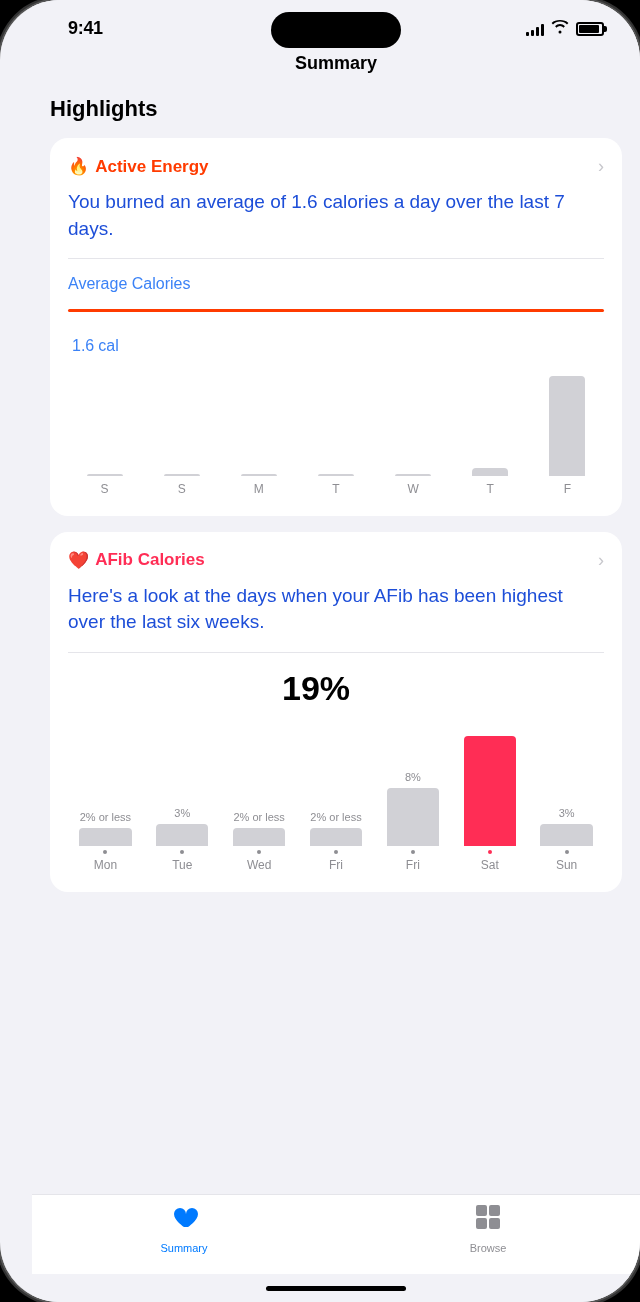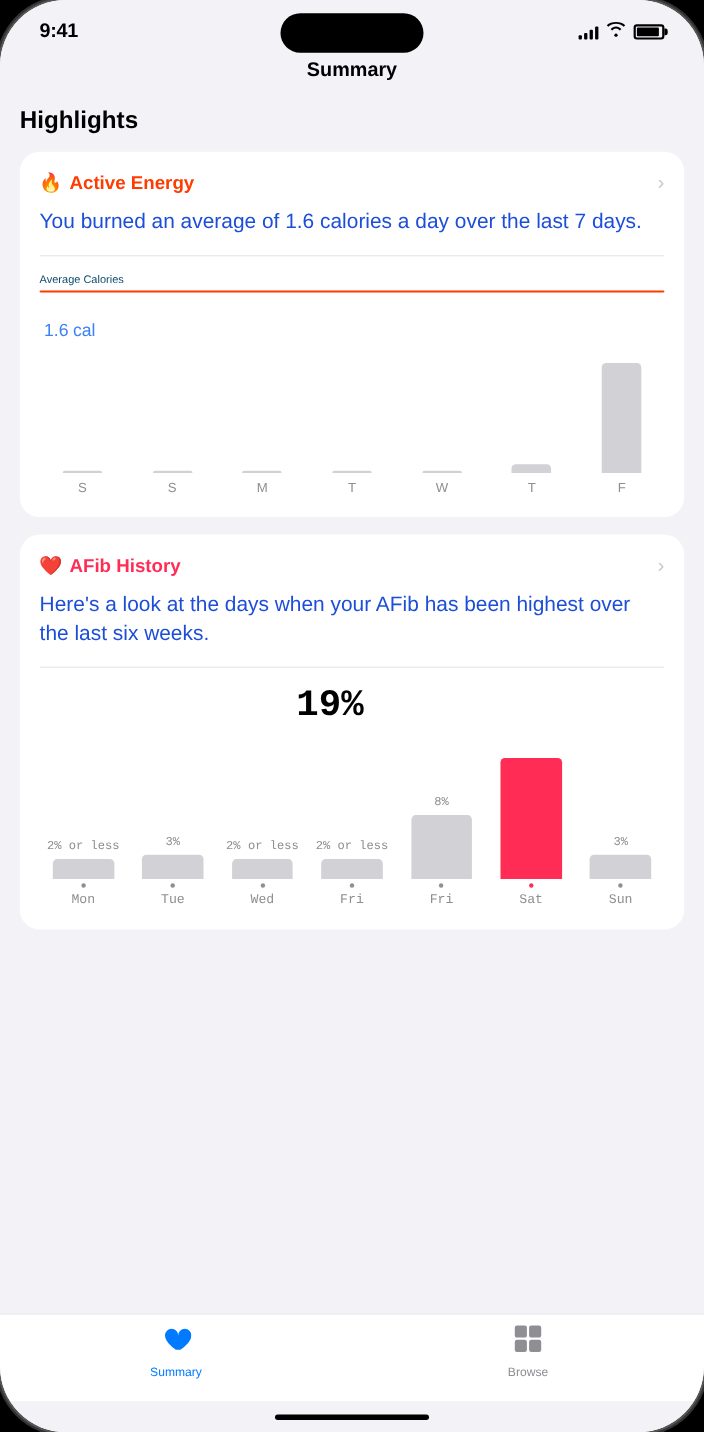--- a/index.html
+++ b/index.html
@@ -47,20 +47,21 @@
     }
 
     .screen {
       width: 100%;
       height: 100%;
       background: #f2f2f7;
       border-radius: 58px;
       overflow: hidden;
       display: flex;
       flex-direction: column;
+      padding-left: 32px;
     }
 
     
     .status-bar {
       display: flex;
       justify-content: space-between;
       align-items: center;
       padding: 18px 36px 8px;
       background: #f2f2f7;
       flex-shrink: 0;
@@ -214,23 +215,23 @@
     }
 
     .card-divider {
       height: 1px;
       background: #e5e5ea;
       margin-bottom: 16px;
     }
 
     
     .chart-label {
-      font-size: 10px;
-      color: #0c4a6e;
-      margin-bottom: 4px;
+      font-size: 16px;
+      color: #3b82f6;
+      margin-bottom: 16px;
     }
 
     .avg-line-container {
       position: relative;
       margin-bottom: 6px;
     }
 
     .avg-line {
       height: 2.5px;
       background: #ff3b00;
@@ -381,21 +382,20 @@
 
     .home-bar {
       width: 140px;
       height: 5px;
       background: #000;
       border-radius: 3px;
     }
 
     .afib-chart-wrapper {
       position: relative;
-      font-family: Liberation Mono, monospace;
     }
   </style>
 </head>
 <body>
 
 <div class="phone-frame">
   <div class="screen">
 
     <div class="status-bar">
       <span class="status-time">9:41</span>
@@ -485,21 +485,21 @@
               <span class="bar-label">F</span>
             </div>
           </div>
         </div>
       </div>
 
       <div class="card">
         <div class="card-header">
           <div class="card-title card-title-afib">
             <span>❤️</span>
-            <span>AFib History</span>
+            <span>AFib Calories</span>
           </div>
           <span class="chevron-right">›</span>
         </div>
         <p class="card-description">Here's a look at the days when your AFib has been highest over the last six weeks.</p>
         <div class="card-divider"></div>
 
         <div class="afib-chart-wrapper">
 
           <div style="display:flex; justify-content:center; margin-bottom:4px; margin-right: 40px;">
             <span style="font-size:34px; font-weight:700; color:#000;">19%</span>

